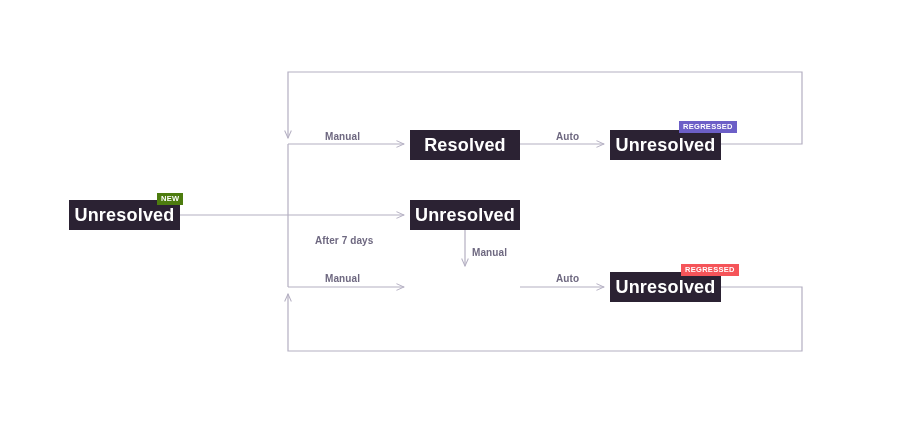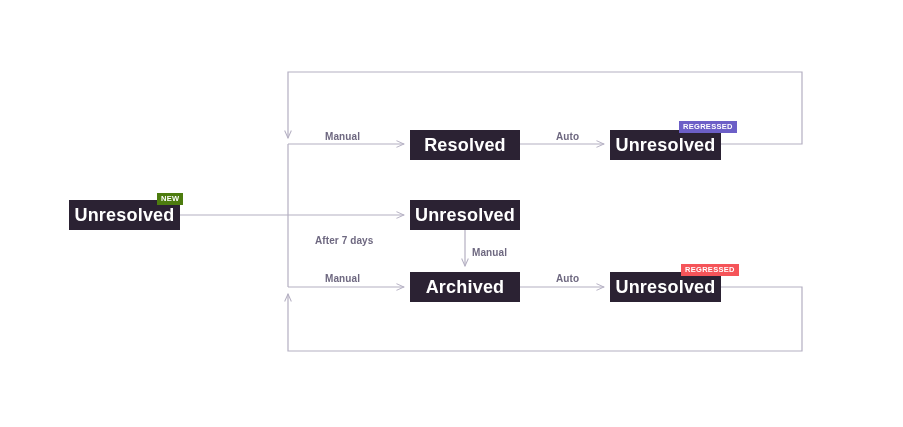--- a/index.html
+++ b/index.html
@@ -114,23 +114,20 @@
     <span>Unresolved</span>
   </div>
   <div class="badge" style="left:679px; top:121px; background:#6c5fc7;">
     <span>REGRESSED</span>
   </div>
 
   <div class="node" style="left:410px; top:200px; width:110px; height:30px;">
     <span>Unresolved</span>
   </div>
 
-  <div class="node" style="left:410px; top:272px; width:110px; height:30px;">
-    <span>Archived</span>
-  </div>
 
   <div class="node" style="left:610px; top:272px; width:111px; height:30px;">
     <span>Unresolved</span>
   </div>
   <div class="badge" style="left:681px; top:264px; background:#f55459;">
     <span>REGRESSED</span>
   </div>
 
   <div class="edge-label" style="left:325px; top:131px;">Manual</div>
 

